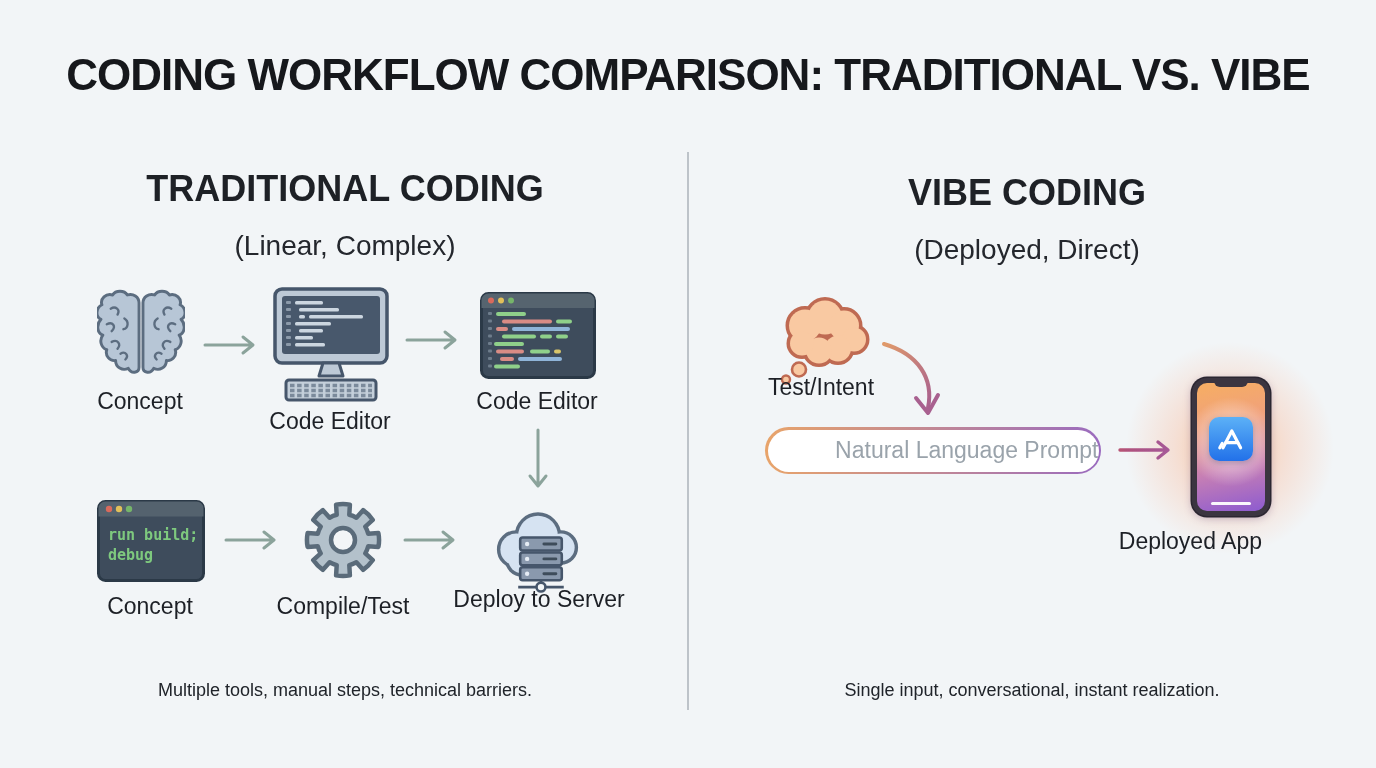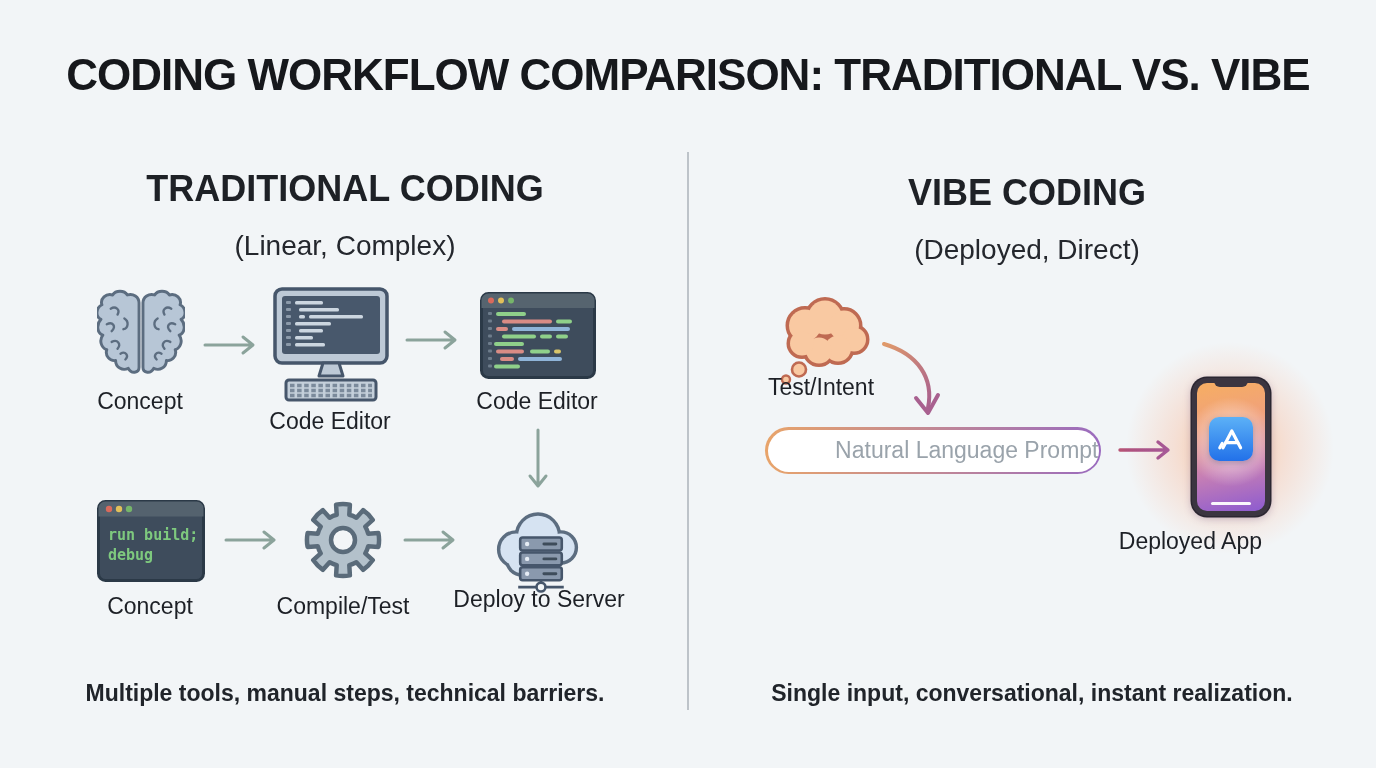--- a/index.html
+++ b/index.html
@@ -10,21 +10,21 @@
   .title{left:0;top:50px;width:1376px;text-align:center;font-size:44px;font-weight:800;
          letter-spacing:-1px;color:#16181c;white-space:nowrap;}
 
   .col-head{width:400px;text-align:center;color:#1e2126;}
   .col-head .h1{font-size:36px;font-weight:bold;letter-spacing:0;}
   .col-head .h2{font-size:28px;font-weight:normal;margin-top:20px;color:#24272d;}
 
   .divider{left:687px;top:152px;width:2px;height:558px;background:#b4bac1;opacity:.85;}
 
   .step-label{text-align:center;font-size:23px;color:#1d2026;}
-  .caption{text-align:center;font-size:23px;color:#20242a;font-weight:bold;}
+  .caption{text-align:center;font-size:18px;color:#20242a;}
 
   .terminal-text{font-family:"DejaVu Sans Mono",monospace;font-weight:bold;fill:#7ec97e;font-size:15px;}
 
   
   .pill{left:765px;top:427px;width:336px;height:47px;border-radius:999px;
         background:linear-gradient(90deg,#e8a46a,#9a6bbf);padding:0;box-sizing:border-box;}
   .pill-inner{position:absolute;inset:2.5px;border-radius:999px;background:#ffffff;}
   .prompt-input{position:absolute;inset:0;width:100%;height:100%;border:none;outline:none;
         border-radius:999px;background:transparent;font-family:Liberation Sans, sans-serif;
         font-size:23px;color:#15803d;padding:0 0 0 22px;box-sizing:border-box;text-align:right;}

